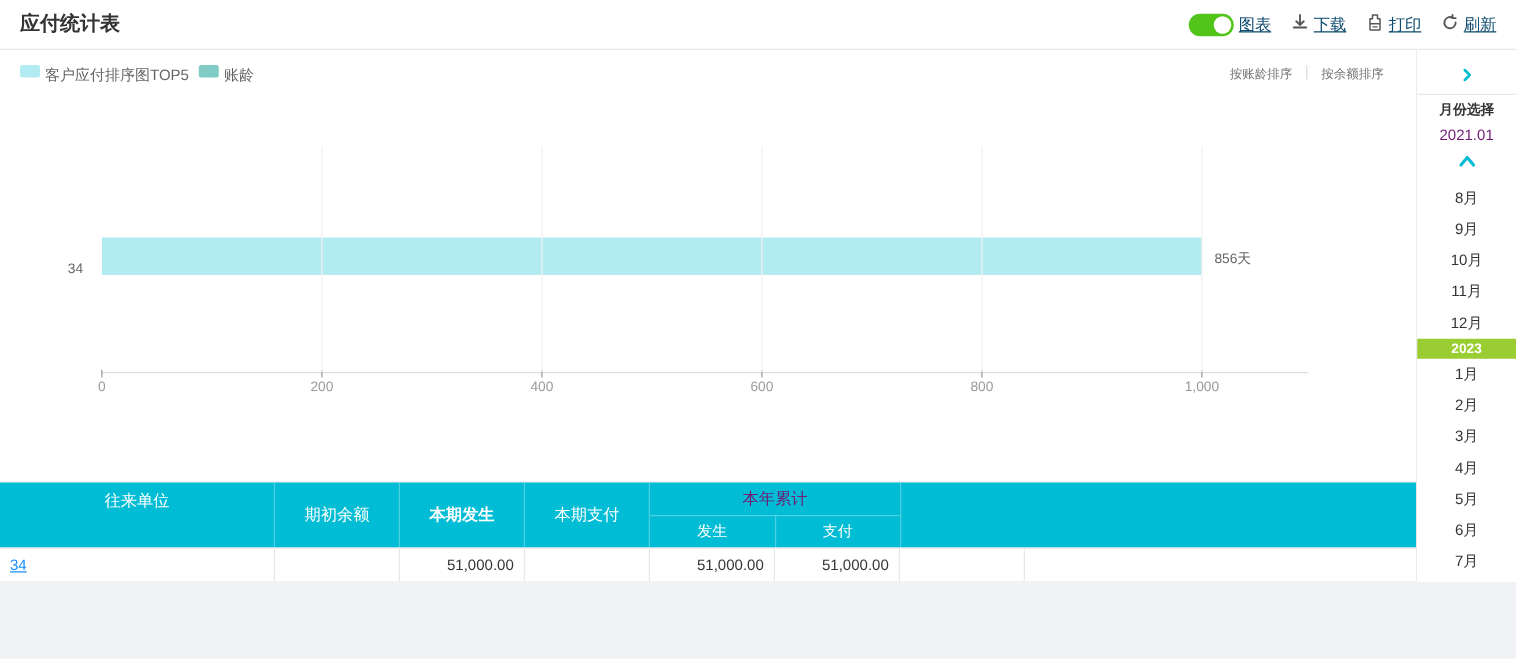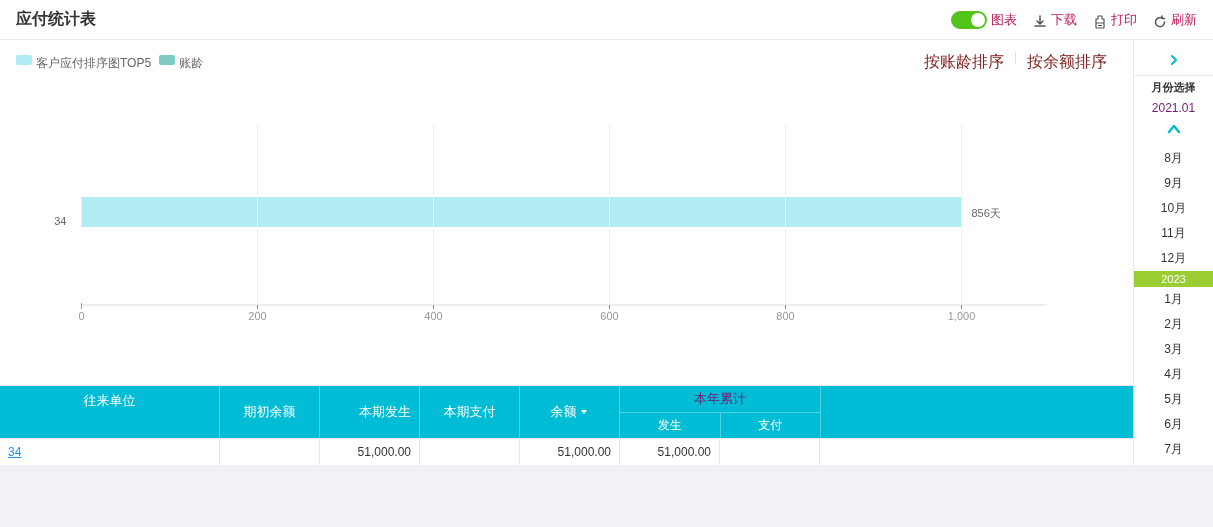--- a/index.html
+++ b/index.html
@@ -4,40 +4,40 @@
   <style>
     * { box-sizing: border-box; margin: 0; padding: 0; }
     body { font-family: 'Microsoft YaHei', Arial, sans-serif; font-size: 12px; background: #f0f2f5; color: #333; }
     
     .main-container { width: 1213px; height: 465px; display: flex; flex-direction: column; background: #f0f2f5; overflow: hidden; }
     
     
     .header { background: #fff; padding: 8px 16px; display: flex; align-items: center; justify-content: space-between; border-bottom: 1px solid #e8e8e8; height: 40px; }
     .header-title { font-size: 16px; font-weight: bold; color: #333; }
     .header-actions { display: flex; align-items: center; gap: 16px; }
-    .header-action-item { display: flex; align-items: flex-end; gap: 4px; color: #be185d; cursor: pointer; font-size: 13px; }
+    .header-action-item { display: flex; align-items: flex-start; gap: 4px; color: #0c4a6e; cursor: pointer; font-size: 13px; text-decoration: underline; }
     
     
     .toggle-switch { width: 36px; height: 18px; background: #52c41a; border-radius: 9px; position: relative; cursor: pointer; }
     .toggle-switch::after { content: ''; position: absolute; width: 14px; height: 14px; background: #fff; border-radius: 50%; top: 2px; right: 2px; }
     
     
     .content-area { flex: 1; display: flex; overflow: hidden; }
     
     
     .main-panel { flex: 1; display: flex; flex-direction: column; overflow: hidden; }
     
     
     .chart-section { background: #fff; flex: 1; padding: 10px 16px; position: relative; overflow: hidden; }
     .chart-header { display: flex; align-items: center; justify-content: space-between; margin-bottom: 8px; }
     .chart-legend { display: flex; align-items: center; gap: 8px; }
     .legend-item { display: flex; align-items: flex-start; gap: 4px; font-size: 12px; color: #666; }
     .legend-color { width: 16px; height: 10px; border-radius: 2px; }
     .chart-sort-btns { display: flex; gap: 0; }
-    .sort-btn { padding: 2px 10px; border: none; background: none; cursor: pointer; font-size: 16px; color: #7f1d1d; border-bottom: 2px solid transparent; }
+    .sort-btn { padding: 2px 10px; border: none; background: none; cursor: pointer; font-size: 10px; color: #737373; border-bottom: 2px solid transparent; }
     
     
     .chart-body { position: relative; height: 300px; }
     
     
     .table-section { background: #fff; border-top: 1px solid #e8e8e8; }
     .th { color: #fff; text-align: center; padding: 6px 8px; font-size: 13px; border-right: 1px solid rgba(255,255,255,0.3); flex-shrink: 0; }
     .th-top { color: #701a75; text-align: center; padding: 4px 8px; font-size: 13px; border-right: 1px solid rgba(255,255,255,0.3); border-bottom: 1px solid rgba(255,255,255,0.3); }
     .th-sub-row { display: flex; }
     .th-sub { color: #fff; text-align: center; padding: 4px 8px; font-size: 12px; border-right: 1px solid rgba(255,255,255,0.3); flex: 1; }
@@ -56,21 +56,21 @@
     .td { padding: 6px 8px; font-size: 12px; border-right: 1px solid #e8e8e8; flex-shrink: 0; display: flex; align-items: center; }
     .td-link { color: #1890ff; text-decoration: underline; cursor: pointer; }
     .td-right { justify-content: flex-end; }
     
     
     .right-sidebar { width: 80px; background: #fff; border-left: 1px solid #e8e8e8; display: flex; flex-direction: column; padding: 8px 0; overflow-y: auto; }
     .sidebar-section-title { font-size: 11px; color: #333; padding: 4px 8px; font-weight: bold; text-align: center; }
     .sidebar-year-value { font-size: 12px; color: #701a75; padding: 2px 8px; text-align: center; cursor: pointer; }
     .sidebar-arrow { text-align: center; color: #00bcd4; font-size: 18px; cursor: pointer; padding: 2px 0; }
     .sidebar-month { font-size: 12px; color: #333; padding: 4px 8px; text-align: center; cursor: pointer; }
-    .sidebar-year-marker { background: #9acd32; color: #fff; font-size: 11px; padding: 2px 4px; text-align: center; font-weight: normal; }
+    .sidebar-year-marker { background: #9acd32; color: #fff; font-size: 11px; padding: 2px 4px; text-align: center; font-weight: bold; }
     
     
     .sort-separator { color: #ddd; }
   </style>
 </head>
 <body>
 
 <div class="main-container">
 
   <div class="header">
@@ -171,31 +171,25 @@
 
       <div class="table-section">
 
         <div class="table-header-main">
           <div class="th col-unit" style="display:flex;align-items:flex-start;justify-content:center;row-span:2;">
             <span>往来单位</span>
           </div>
           <div class="th col-opening" style="display:flex;align-items:center;justify-content:center;">
             <span>期初余额</span>
           </div>
-          <div class="th col-current-occur" style="display:flex;align-items:center;justify-content:flex-end;">
+          <div class="th col-current-occur" style="display:flex;align-items:center;justify-content:center;font-weight:bold;">
             <span>本期发生</span>
           </div>
           <div class="th col-current-pay" style="display:flex;align-items:center;justify-content:center;">
             <span>本期支付</span>
-          </div>
-          <div class="th col-balance" style="display:flex;align-items:center;justify-content:center;">
-            <span>余额</span>
-            <svg width="10" height="10" viewBox="0 0 10 10" style="margin-left:2px;">
-              <path d="M5 7L2 3h6z" fill="#fff"></path>
-            </svg>
           </div>
 
           <div style="display:flex;flex-direction:column;border-right:1px solid rgba(255,255,255,0.3);">
             <div class="th-top" style="width:200px;text-align:center;border-right:none;">
               <span>本年累计</span>
             </div>
             <div class="th-sub-row">
               <div class="th-sub" style="width:100px;">
                 <span>发生</span>
               </div>

